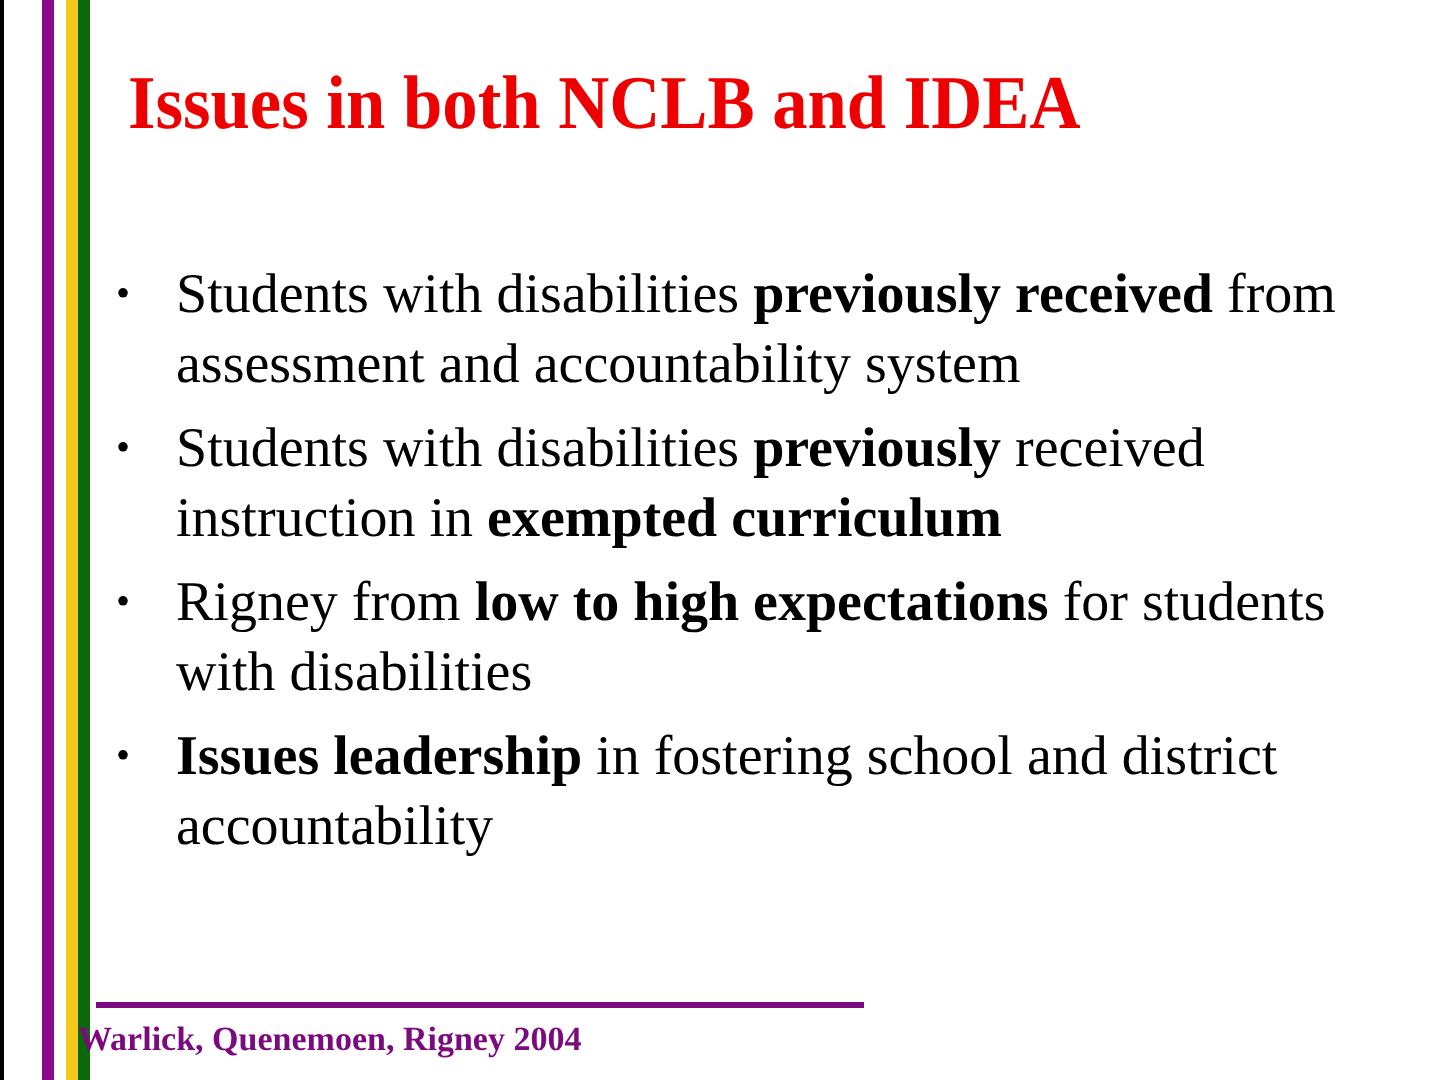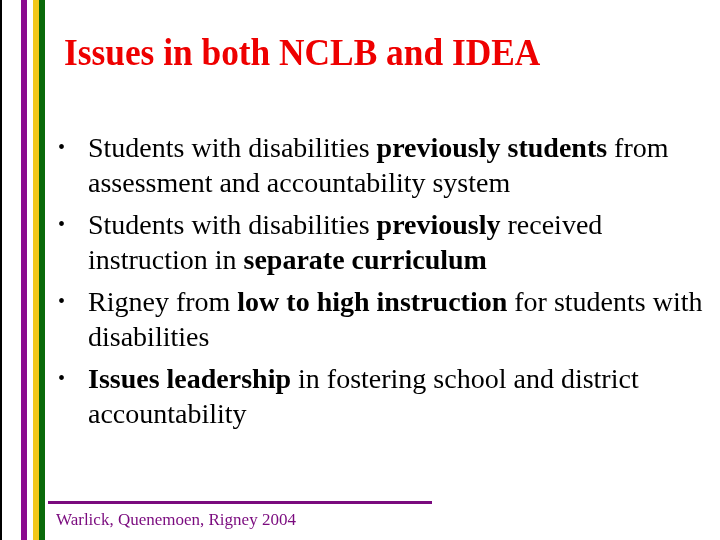--- a/index.html
+++ b/index.html
@@ -8,44 +8,44 @@
   .s-black { left:0; width:2px; background:#000000; }
   .s-purple { left:21px; width:6px; }
   .s-yellow { left:33px; width:6px; }
   .s-green { left:39px; width:6px; }
   .title { position:absolute; left:64px; top:30px; white-space:nowrap; font-weight:bold; font-size:38px; line-height:44px; transform-origin:left top; transform:scaleX(0.93); }
   .bullets { position:absolute; left:58px; top:130px; width:650px; margin:0; padding:0; list-style:none; }
   .bullet { position:relative; padding-left:30px; font-size:28px; line-height:35px; color:#000; margin-bottom:7px; }
   .bullet-dot { position:absolute; left:0; top:0; width:20px; font-size:20px; line-height:35px; }
   .b { font-weight:bold; }
   .footer-rule { position:absolute; left:48px; top:501px; width:384px; height:3px; }
-  .footer { position:absolute; left:56px; top:510px; font-size:17px; font-weight:normal; white-space:nowrap; }
+  .footer { position:absolute; left:39px; top:510px; font-size:17px; font-weight:bold; white-space:nowrap; }
 </style>
 </head>
 <body>
 
 <div class="stripe s-black" style="background: rgb(0, 0, 0);"></div>
 <div class="stripe s-purple" style="background: rgb(138, 10, 142);"></div>
 <div class="stripe s-yellow" style="background: rgb(242, 200, 26);"></div>
 <div class="stripe s-green" style="background: rgb(10, 106, 10);"></div>
 
 <div class="title" style="color: rgb(238, 0, 0);">Issues in both NCLB and IDEA</div>
 
 <ul class="bullets">
   <li class="bullet">
     <span class="bullet-dot">•</span>
-    <span>Students with disabilities </span><span class="b">previously</span><span> </span><span class="b">students</span><span> from assessment and accountability system</span>
+    <span>Students with disabilities </span><span class="b">previously</span><span> </span><span class="b">received</span><span> from assessment and accountability system</span>
   </li>
   <li class="bullet">
     <span class="bullet-dot">•</span>
-    <span>Students with disabilities </span><span class="b">previously</span><span> received instruction in </span><span class="b">separate curriculum</span>
+    <span>Students with disabilities </span><span class="b">previously</span><span> received instruction in </span><span class="b">exempted curriculum</span>
   </li>
   <li class="bullet">
     <span class="bullet-dot">•</span>
-    <span>Rigney from </span><span class="b">low to high instruction</span><span> for students with disabilities</span>
+    <span>Rigney from </span><span class="b">low to high expectations</span><span> for students with disabilities</span>
   </li>
   <li class="bullet">
     <span class="bullet-dot">•</span>
     <span class="b">Issues leadership</span><span> in fostering school and district  accountability</span>
   </li>
 </ul>
 
 <div class="footer-rule" style="background: rgb(122, 10, 126);"></div>
 <div class="footer" style="color: rgb(122, 10, 126);">Warlick, Quenemoen, Rigney  2004</div>
 

